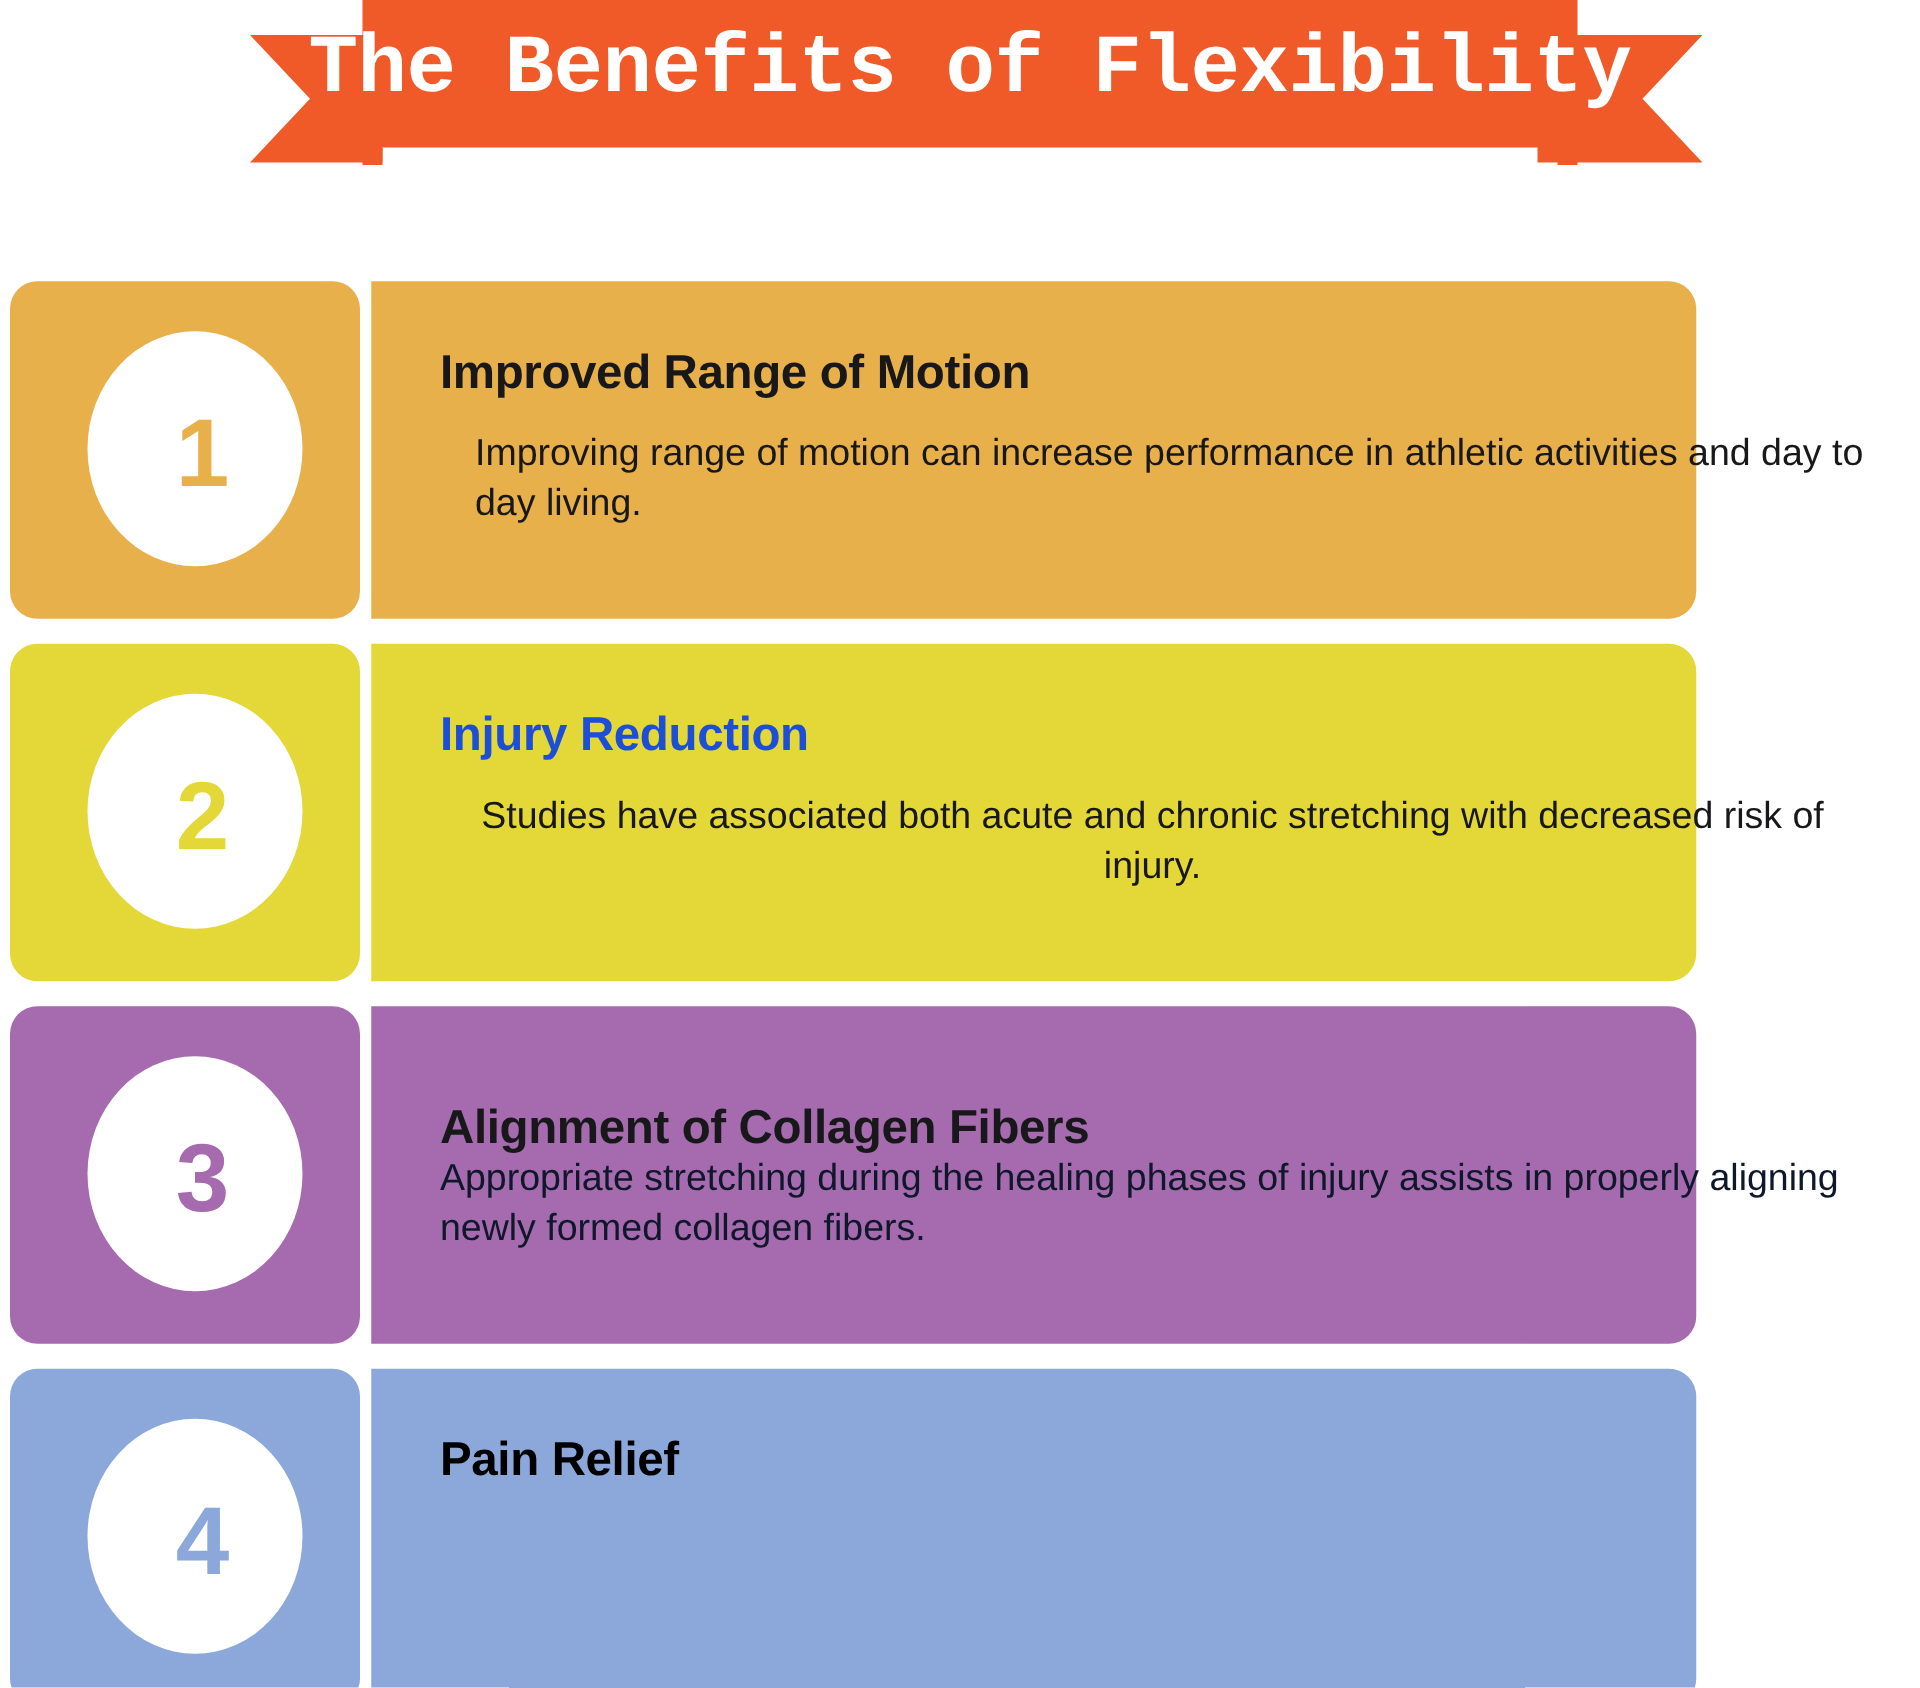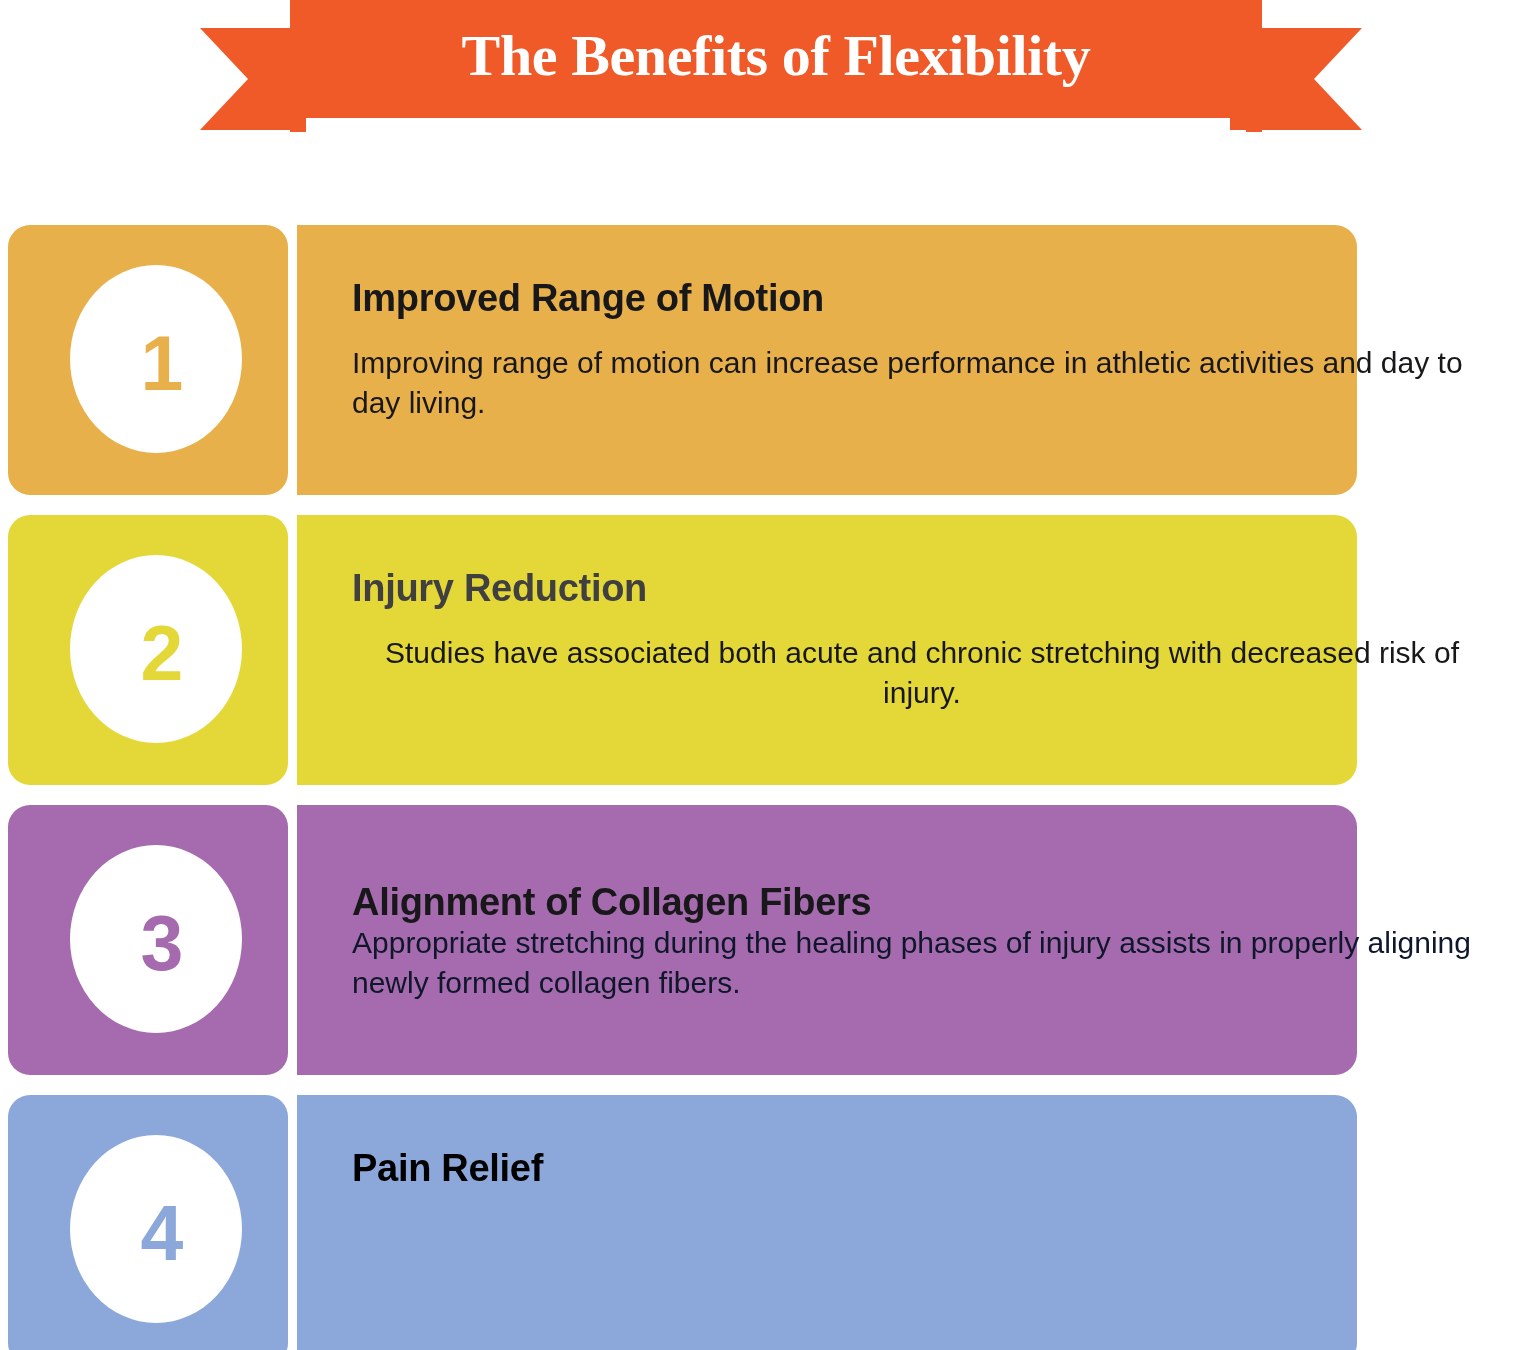--- a/index.html
+++ b/index.html
@@ -32,25 +32,25 @@
   #banner-title {
     position: absolute;
     left: 290px;
     top: 0px;
     width: 972px;
     height: 111px;
     display: flex;
     align-items: center;
     justify-content: center;
     color: #ffffff;
-    font-size: 58px;
+    font-size: 66px;
     font-weight: bold;
     letter-spacing: -0.4px;
     white-space: nowrap;
-    font-family: Liberation Serif, serif;
+    font-family: Liberation Mono, monospace;
   }
 
   
   #rows {
     position: absolute;
     left: 0;
     top: 225px;
     width: 1536px;
   }
   .row {
@@ -140,32 +140,32 @@
 <div id="rows">
 
   <div class="row">
     <div class="row-badge-panel" id="badge-1" style="background: rgb(232, 176, 75);">
       <div class="row-number-circle" style="background: rgb(255, 255, 255);">
         <span class="row-number" id="num-1" style="color: rgb(232, 176, 75);">1</span>
       </div>
     </div>
     <div class="row-content-panel" id="panel-1" style="background: rgb(232, 176, 75);">
       <div class="row-heading" style="color: rgb(24, 24, 26);">Improved Range of Motion</div>
-      <div class="row-body" style="color: rgb(24, 24, 26);">Improving range of motion can increase performance in athletic activities and day to day living.</div>
+      <div class="row-body" style="color: rgb(24, 24, 26); margin-left: 28px;">Improving range of motion can increase performance in athletic activities and day to day living.</div>
     </div>
   </div>
 
   <div class="row">
     <div class="row-badge-panel" id="badge-2" style="background: rgb(228, 216, 56);">
       <div class="row-number-circle" style="background: rgb(255, 255, 255);">
         <span class="row-number" id="num-2" style="color: rgb(228, 216, 56);">2</span>
       </div>
     </div>
     <div class="row-content-panel" id="panel-2" style="background: rgb(228, 216, 56);">
-      <div class="row-heading" style="color: #404040;">Injury Reduction</div>
+      <div class="row-heading" style="color: #1d4ed8;">Injury Reduction</div>
       <div class="row-body" style="color: rgb(24, 24, 26); text-align: center;">Studies have associated both acute and chronic stretching with decreased risk of injury.</div>
     </div>
   </div>
 
   <div class="row">
     <div class="row-badge-panel" id="badge-3" style="background: rgb(165, 107, 174);">
       <div class="row-number-circle" style="background: rgb(255, 255, 255);">
         <span class="row-number" id="num-3" style="color: rgb(165, 107, 174);">3</span>
       </div>
     </div>

